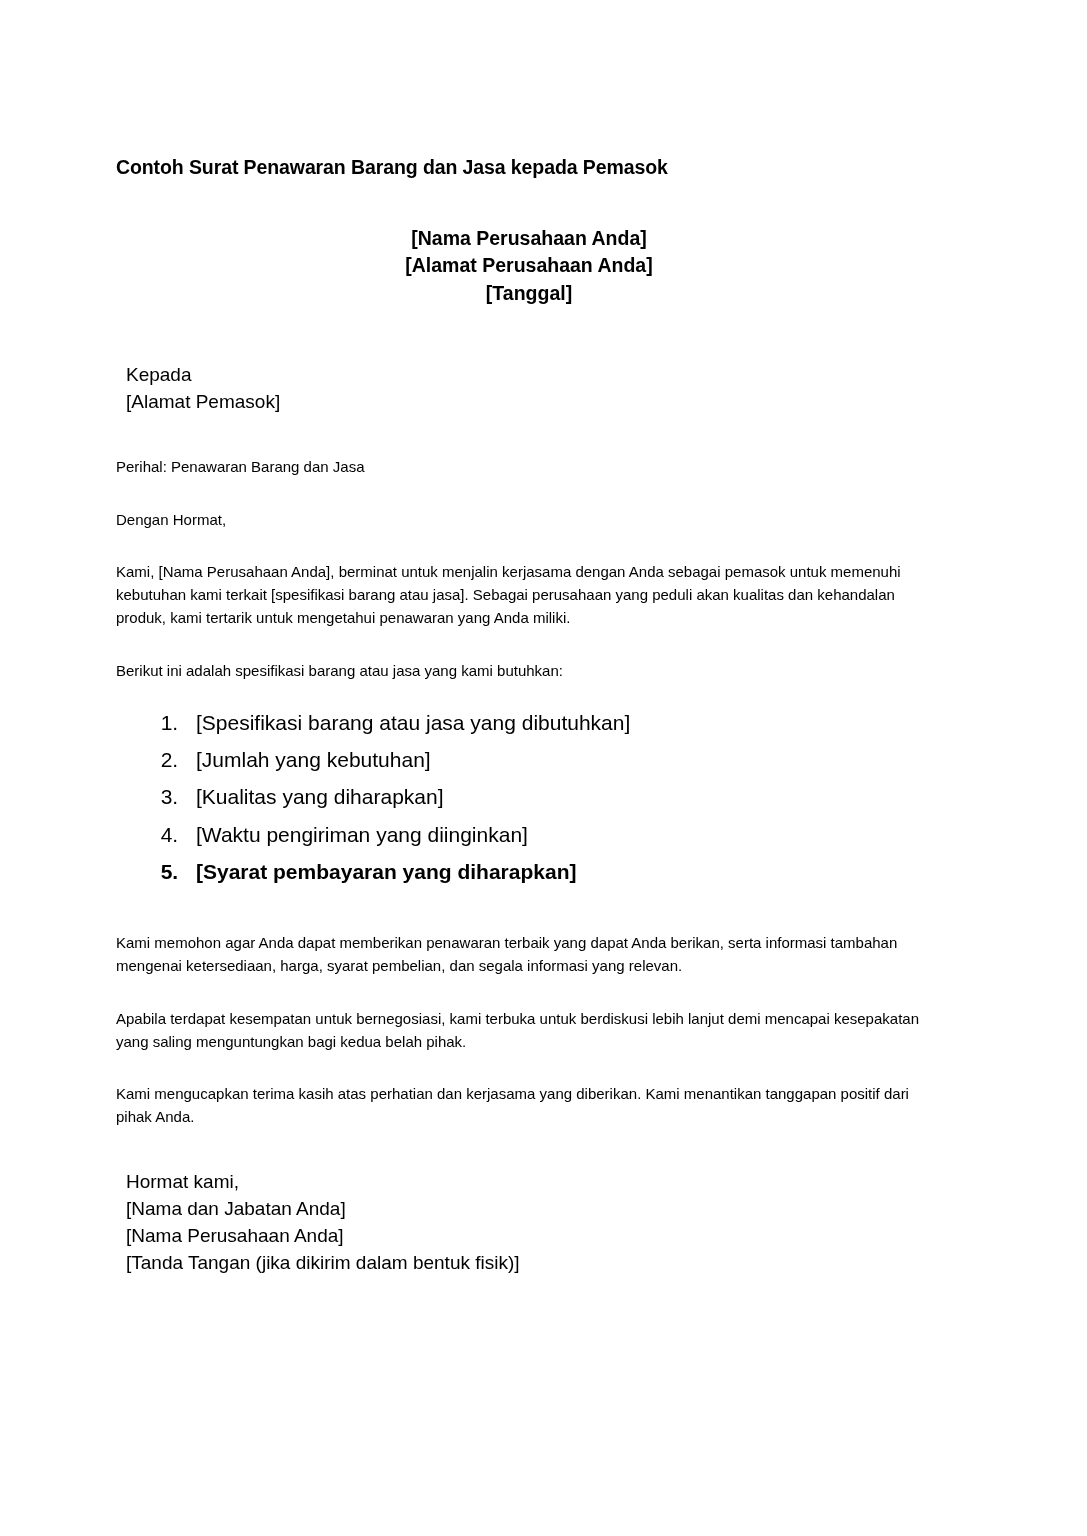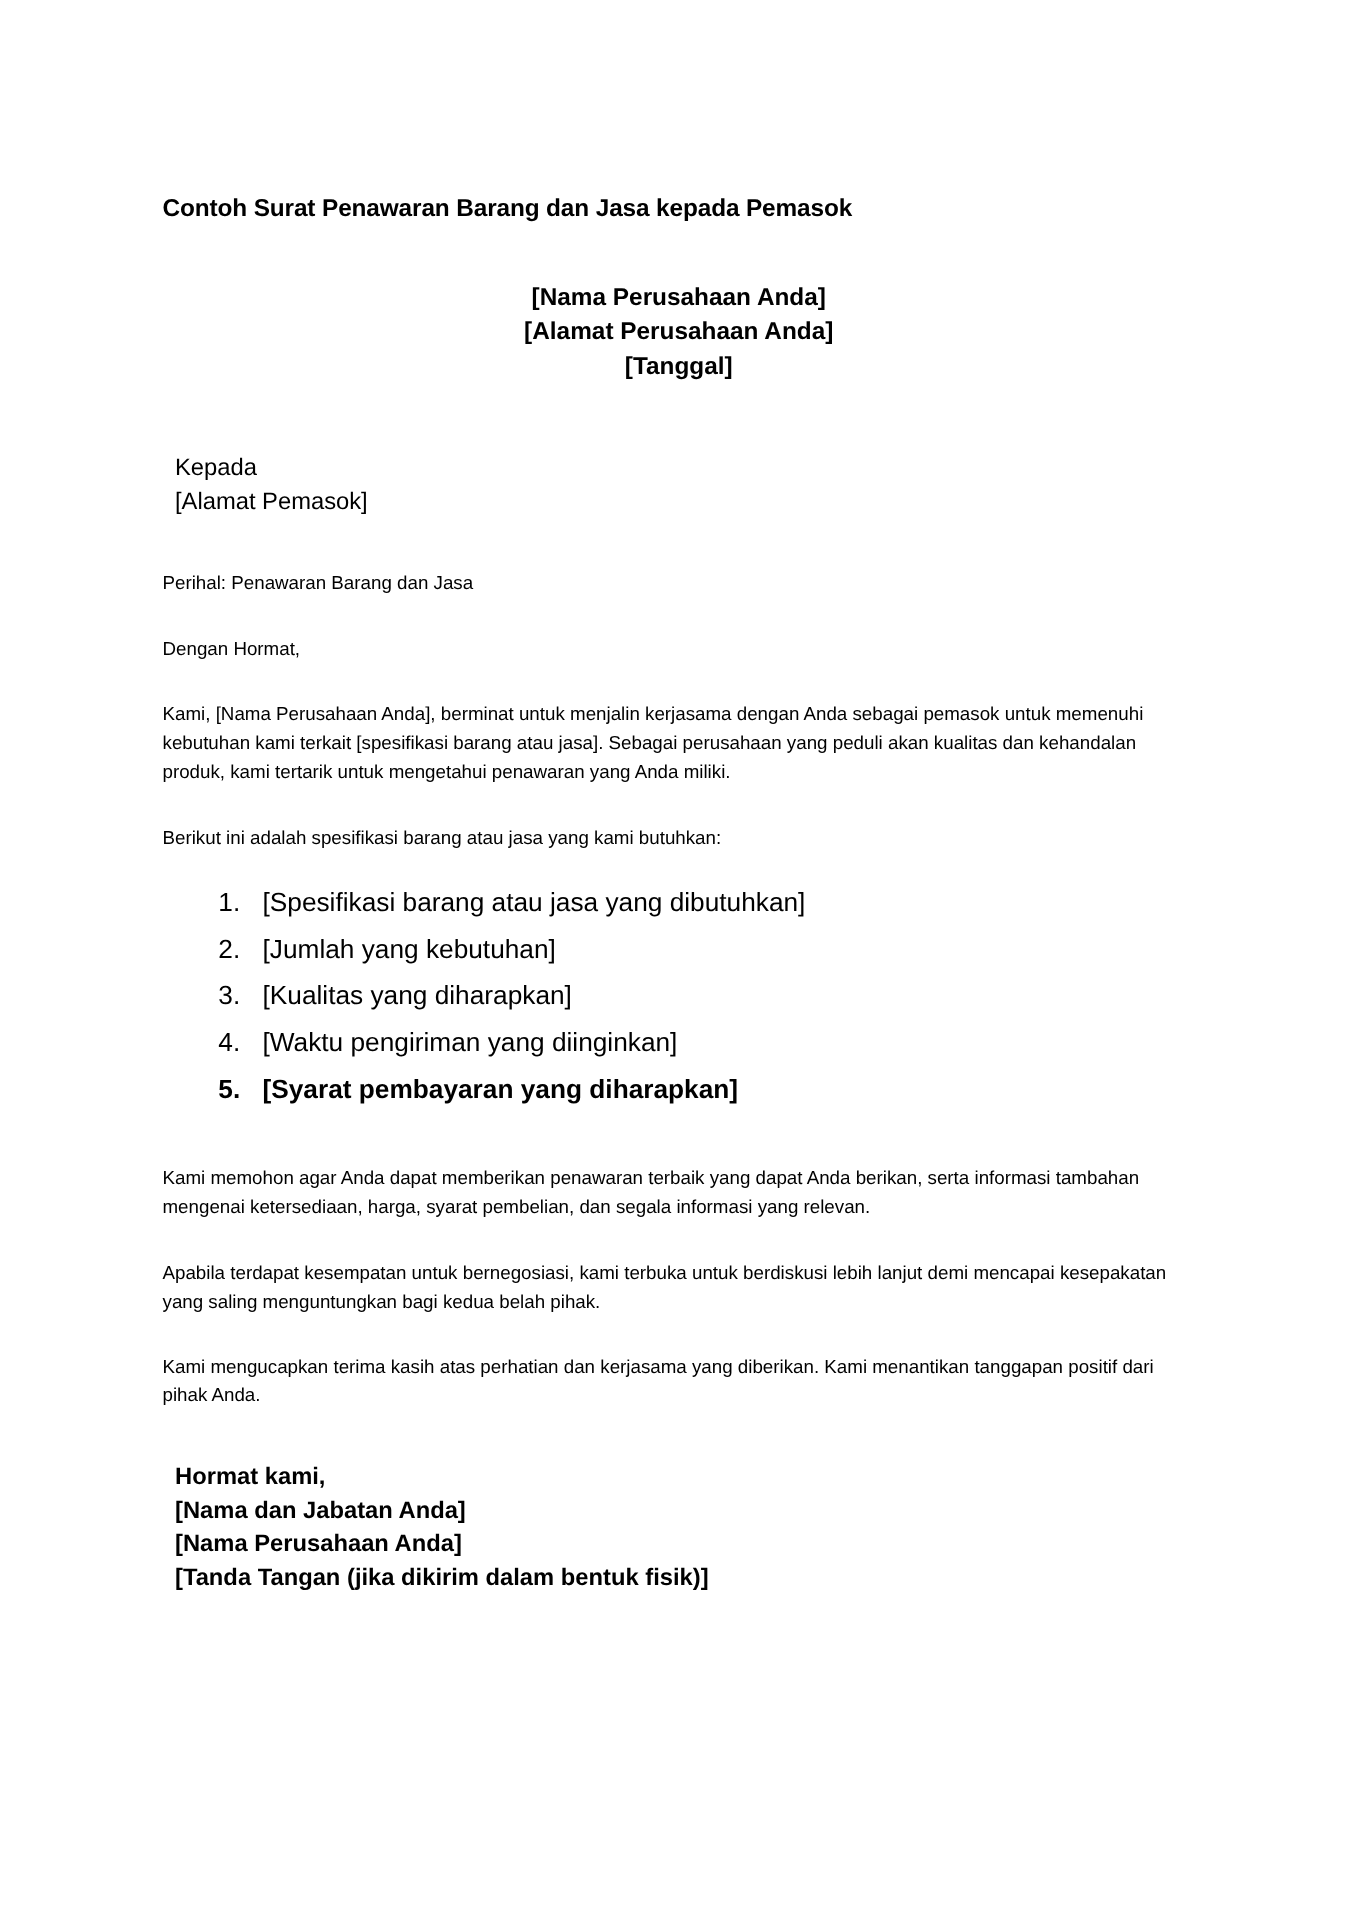--- a/index.html
+++ b/index.html
@@ -20,21 +20,21 @@
     width: 1087px;
     height: 1536px;
     background: #ffffff;
     margin: 0 auto;
     overflow: hidden;
     box-sizing: border-box;
   }
 
   .content {
     position: absolute;
-    left: 130px;
+    left: 116px;
     top: 155px;
     width: 826px;
   }
 
   .doc-title {
     font-size: 19.5px;
     font-weight: bold;
     line-height: 1.32;
     letter-spacing: -0.1px;
     margin: 0;
@@ -82,21 +82,21 @@
   }
 
   ol.spec-list li {
     margin: 0 0 9px 0;
     padding-left: 12px;
     line-height: 1.35;
   }
 
   ol.spec-list li:last-child { margin-bottom: 16px; font-weight: bold; }
 
-  .sig-line { display: block; line-height: 1.42; font-weight: bold; }
+  .sig-line { display: block; line-height: 1.42; }
 </style>
 </head>
 <body>
 
 <div class="page">
   <div class="content">
 
     <h1 class="doc-title">Contoh Surat Penawaran Barang dan Jasa kepada Pemasok</h1>
 
     <div class="letterhead">

